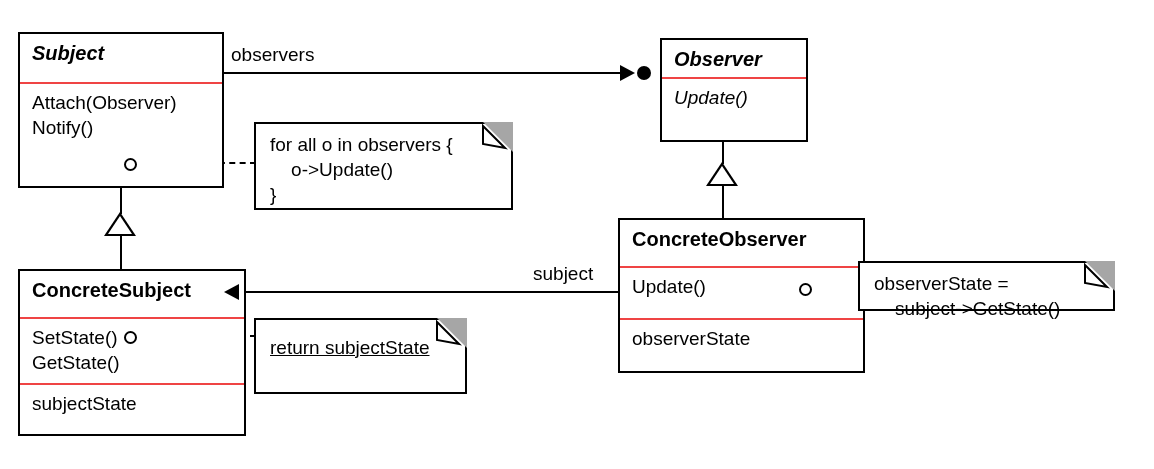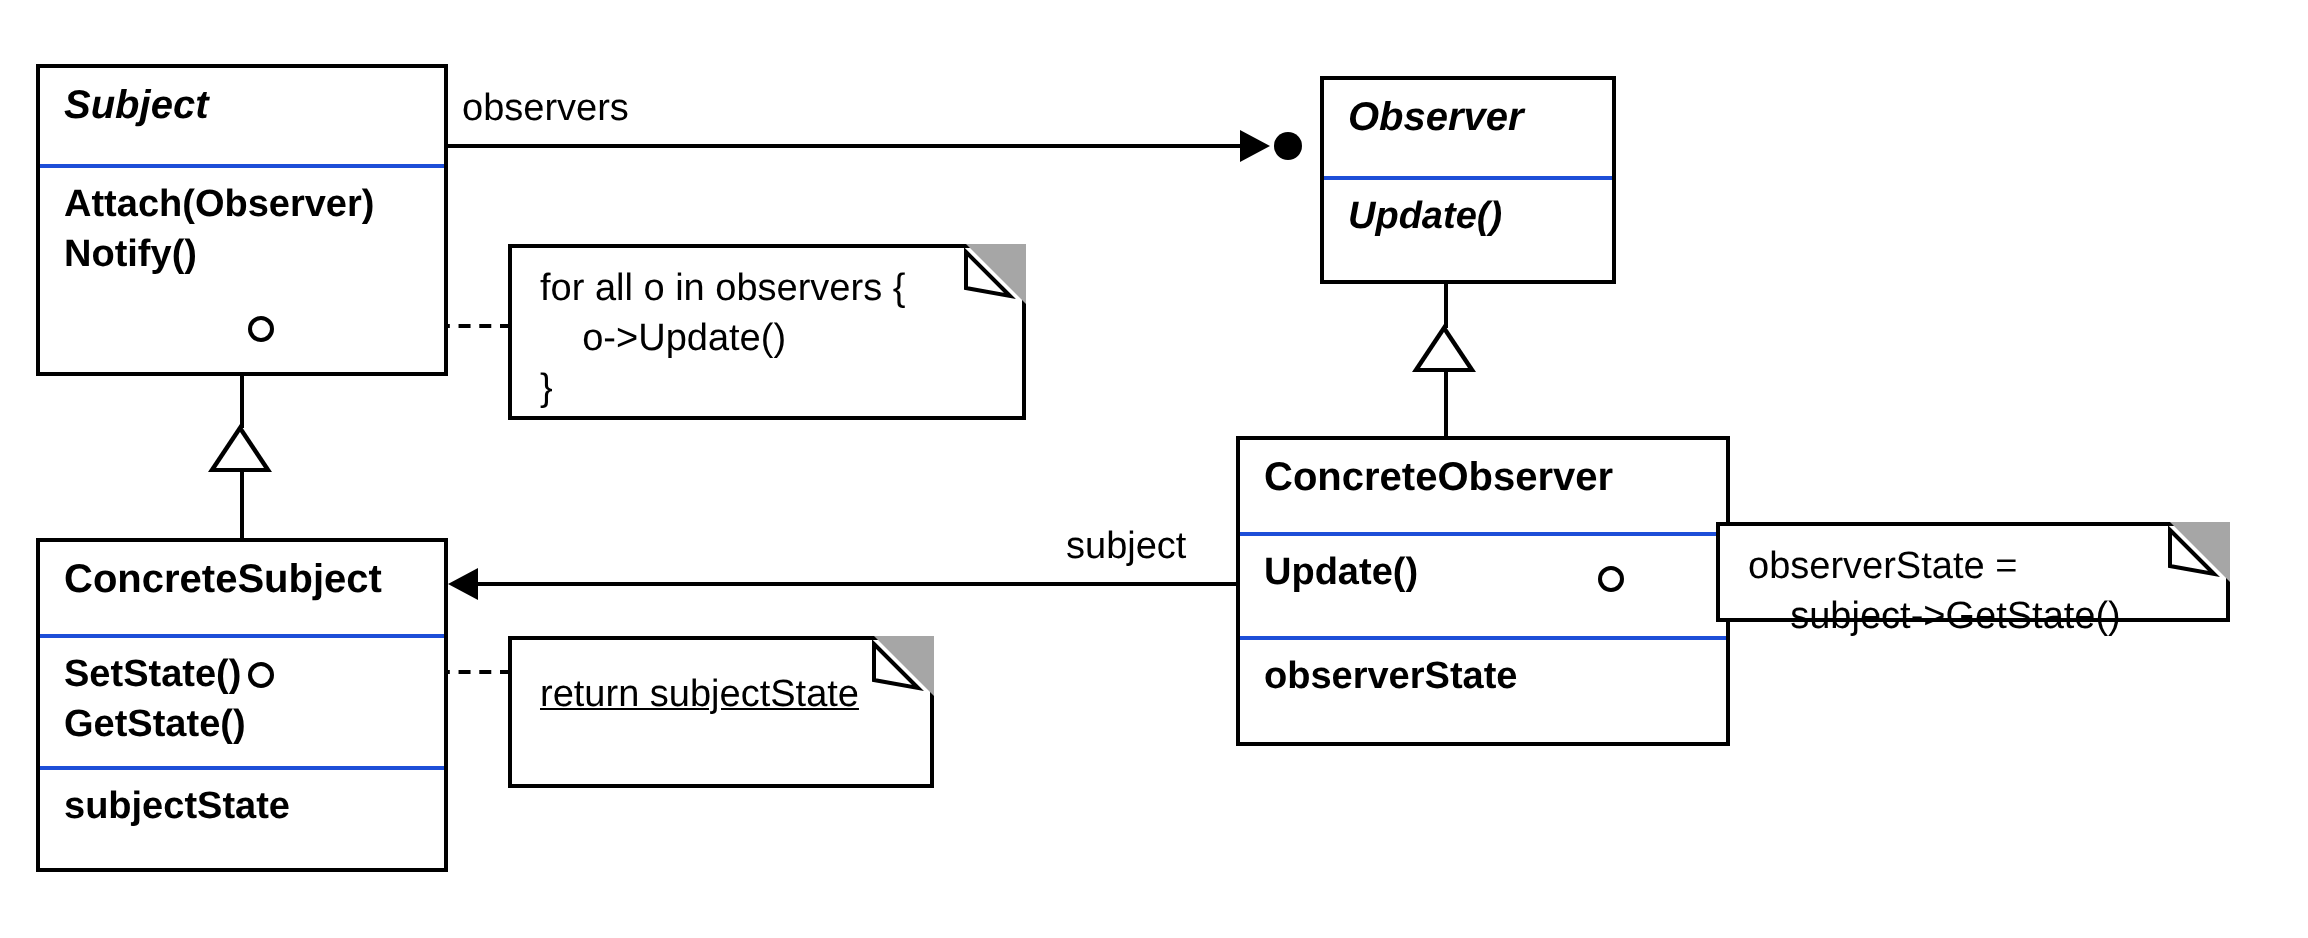--- a/index.html
+++ b/index.html
@@ -27,22 +27,21 @@
     background: #ffffff;
     box-sizing: border-box;
     z-index: 5;
   }
   .compartment {
     position: relative;
     box-sizing: border-box;
     padding: 6px 12px 7px 12px;
   }
   .compartment + .compartment {
-    border-top: 2px solid #1d4ed8;
-    font-weight: bold;
+    border-top: 2px solid #ef4444;
   }
   .class-name {
     font-size: 20px;
     line-height: 26px;
     white-space: nowrap;
   }
   .class-name.abstract {
     font-style: italic;
     font-weight: bold;
   }
@@ -193,29 +192,29 @@
     <div class="compartment" style="height:48px;">
       <div class="class-name abstract">Subject</div>
     </div>
     <div class="compartment" style="height:108px;">
       <div class="member">Attach(Observer)</div>
       <div class="member">Notify()</div>
     </div>
   </div>
 
   <div class="uml-class" style="left:660px; top:38px; width:148px; height:104px;">
-    <div class="compartment" style="height:48px;">
+    <div class="compartment" style="height:37px;">
       <div class="class-name abstract">Observer</div>
     </div>
     <div class="compartment" style="height:56px;">
       <div class="member abstract">Update()</div>
     </div>
   </div>
 
-  <div class="uml-class" style="left:18px; top:269px; width:206px; height:167px;">
+  <div class="uml-class" style="left:18px; top:269px; width:228px; height:167px;">
     <div class="compartment" style="height:46px;">
       <div class="class-name concrete">ConcreteSubject</div>
     </div>
     <div class="compartment" style="height:66px;">
       <div class="member">SetState()</div>
       <div class="member">GetState()</div>
     </div>
     <div class="compartment" style="height:55px;">
       <div class="member">subjectState</div>
     </div>

